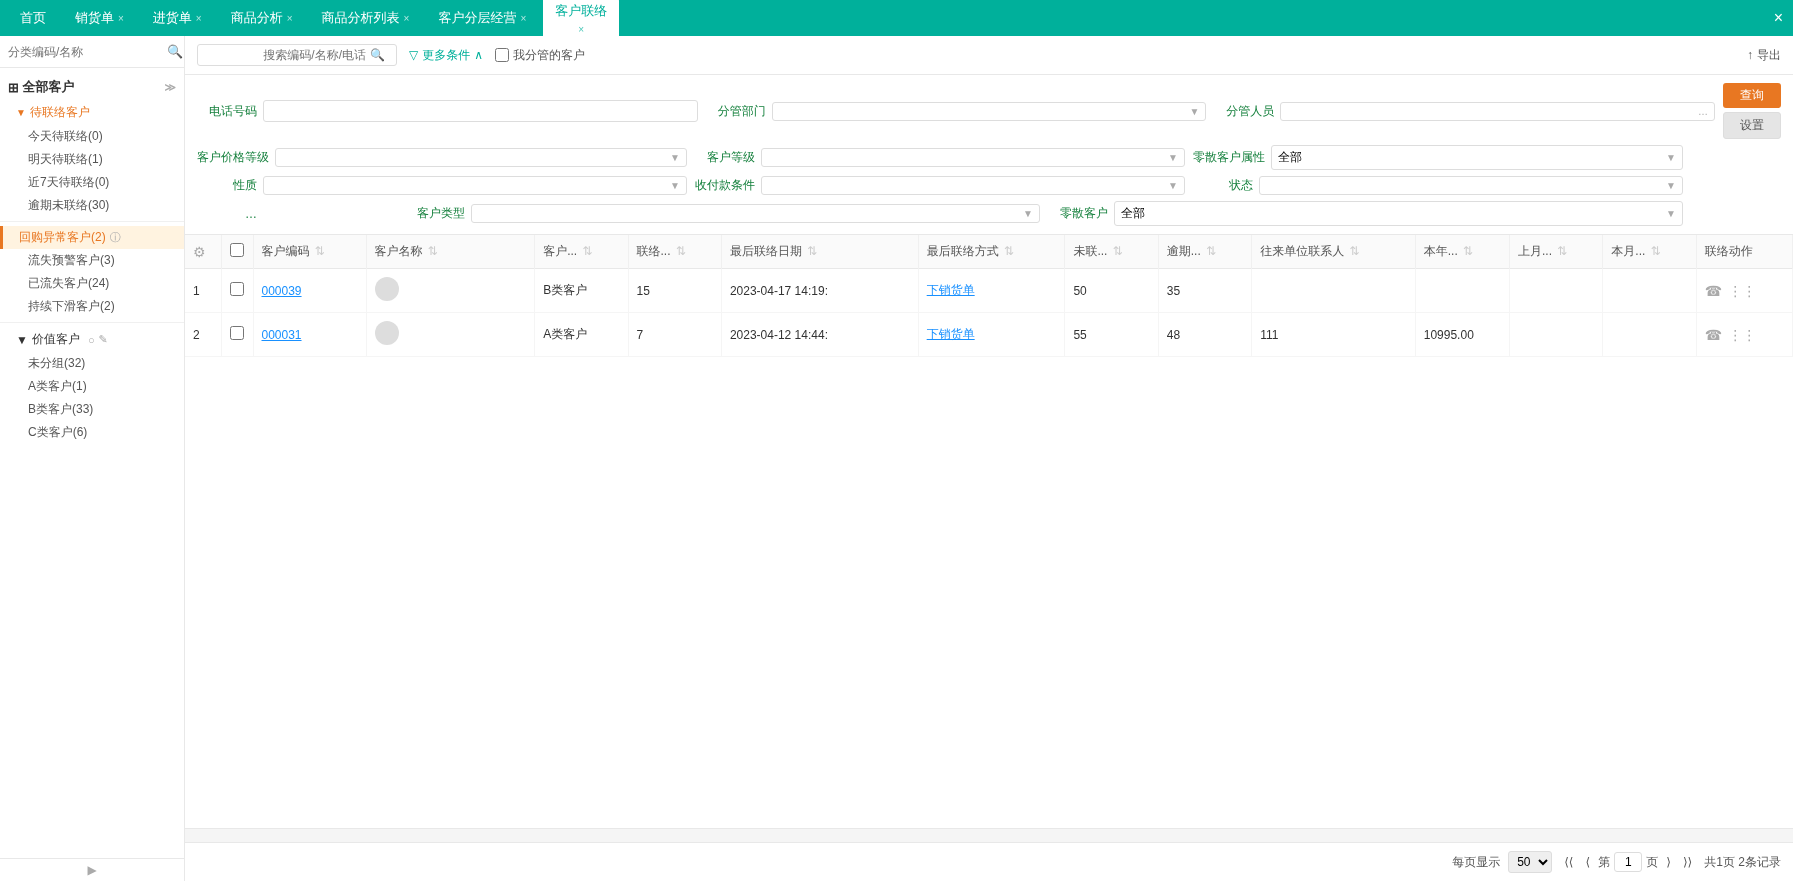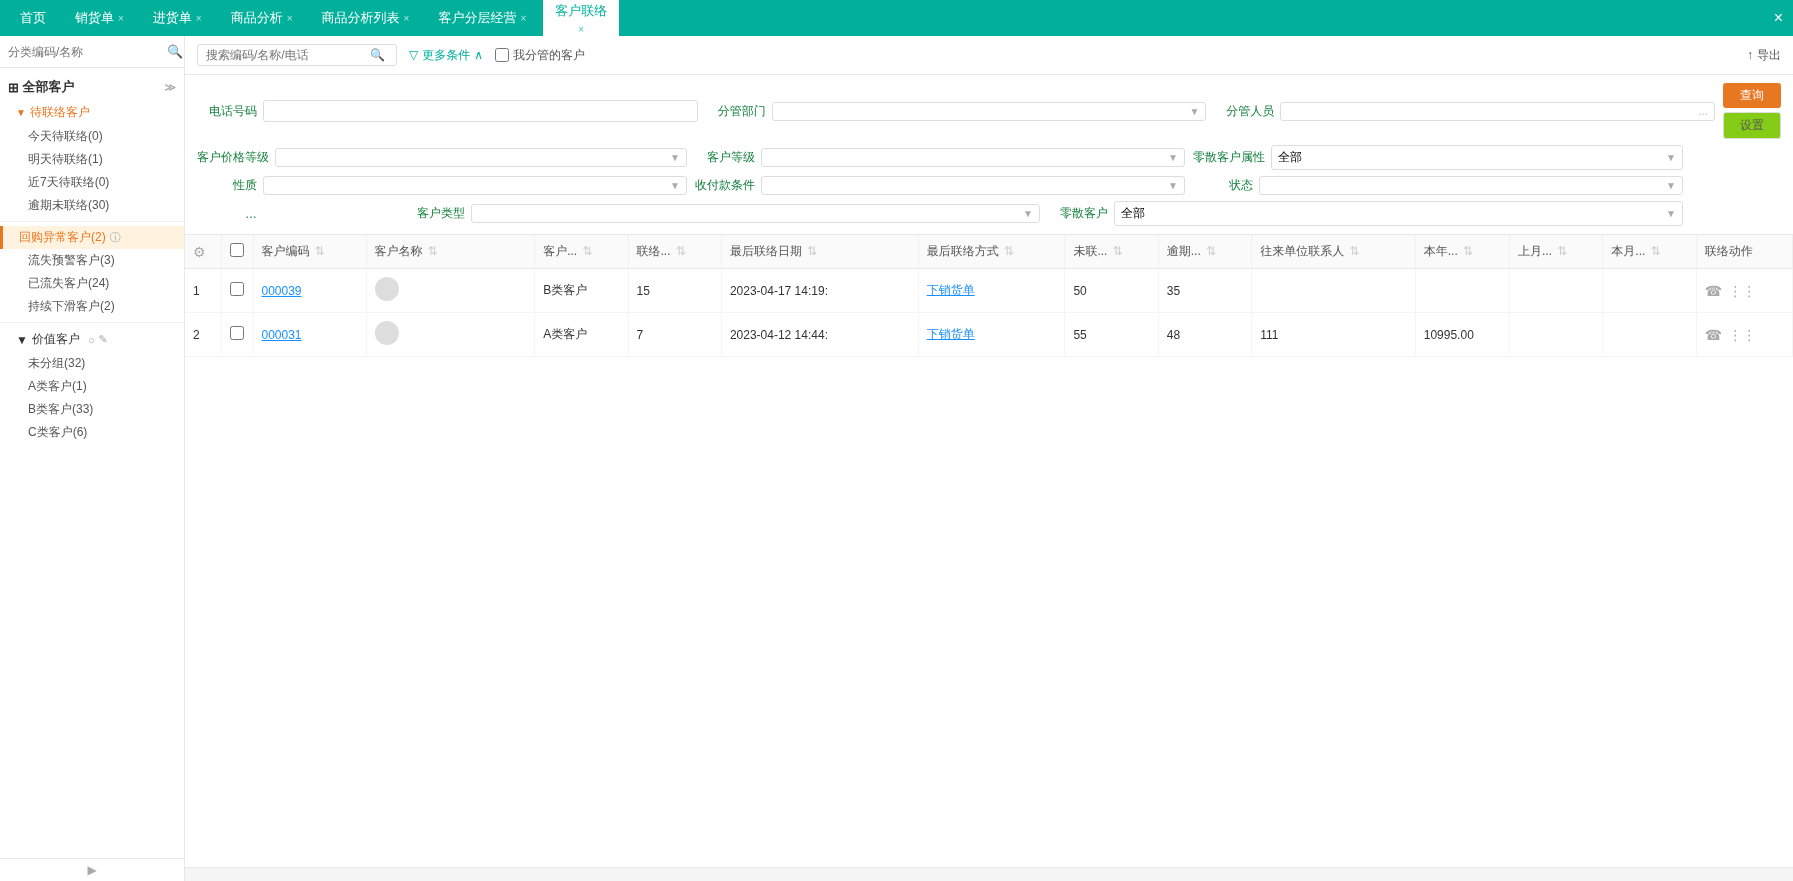--- a/index.html
+++ b/index.html
@@ -266,21 +266,21 @@
     .btn-query {
       background: #e87722;
       color: #fff;
       border: none;
       border-radius: 3px;
       padding: 4px 16px;
       cursor: pointer;
       font-size: 12px;
     }
     .btn-settings {
-      background: #84cc16;
+      background: #e5e5e5;
       color: #555;
       border: 1px solid #ddd;
       border-radius: 3px;
       padding: 4px 16px;
       cursor: pointer;
       font-size: 12px;
     }
 
     
     .table-container {
@@ -510,21 +510,21 @@
     <div class="sidebar-bottom">
       <span>▶</span>
     </div>
   </div>
 
   <div class="content-area">
 
 
     <div class="filter-bar">
       <div class="filter-search">
-        <input type="text" style="width: 160px;" placeholder="搜索编码/名称/电话">
+        <input type="text" style="width: 160px; text-align: right;" placeholder="搜索编码/名称/电话">
         <span style="color:#aaa;">🔍</span>
       </div>
       <div class="more-conditions">
         <span>▽</span>
         <span>更多条件</span>
         <span>∧</span>
       </div>
       <div class="my-customers">
         <input type="checkbox" class="checkbox-input" style="">
         <span>我分管的客户</span>
@@ -744,15 +744,31 @@
               </td>
             </tr>
           </tbody>
         </table>
       </div>
 
       <div class="table-hscroll">
         <div class="table-hscroll-inner"></div>
       </div>
 
+      <div class="pagination">
+        <span>每页显示</span>
+        <select>
+          <option>50</option>
+        </select>
+        <div class="page-nav">
+          <span class="page-btn">⟨⟨</span>
+          <span class="page-btn">⟨</span>
+          <span>第</span>
+          <input type="text" class="page-input" value="1" style="">
+          <span>页</span>
+          <span class="page-btn">⟩</span>
+          <span class="page-btn">⟩⟩</span>
+        </div>
+        <span>共1页 2条记录</span>
+      </div>
     </div>
   </div>
 </div>
 
 </body></html>

